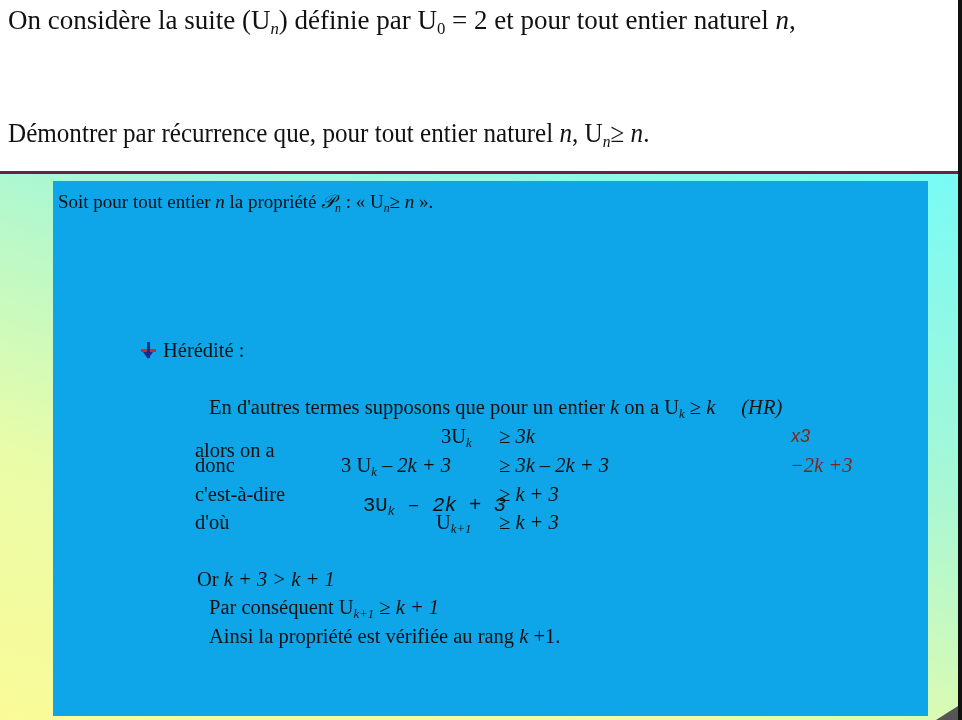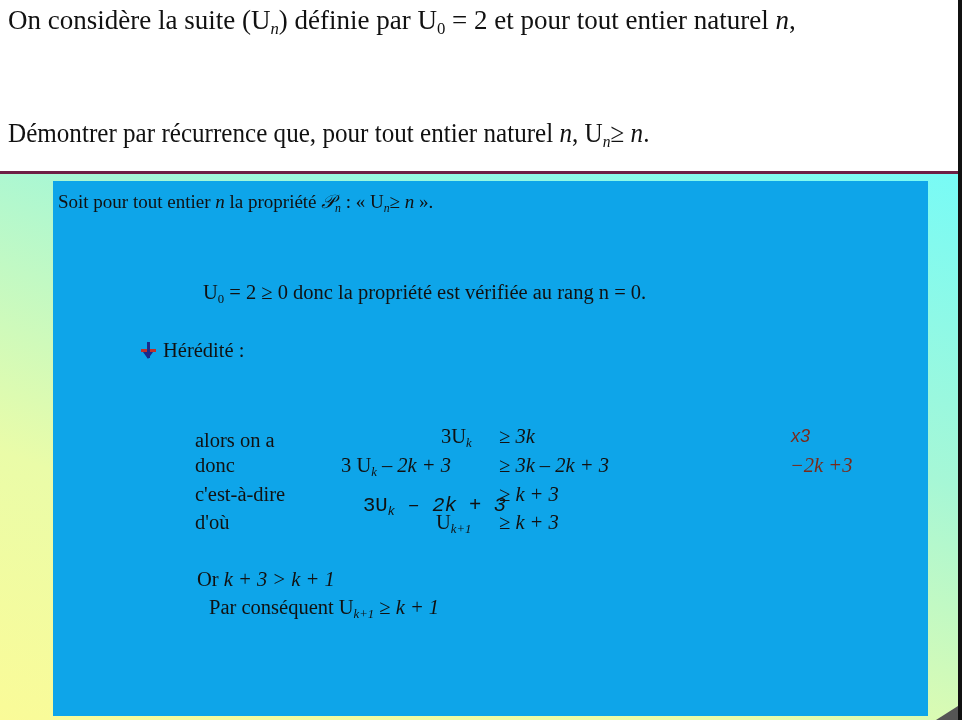--- a/index.html
+++ b/index.html
@@ -37,29 +37,29 @@
 
 <div class="divider"></div>
 <div class="bg"></div>
 <div class="rightedge"></div>
 
 <div class="panel">
   <div class="p" style="left:5px; top:9px; font-size:19px;">
     <span>Soit pour tout entier </span><i class="m">n</i><span> la propriété </span><i class="m">𝒫</i><sub class="i">n</sub><span> :  « U</span><sub class="i">n</sub><span>≥ </span><i class="m">n</i><span> ».</span>
   </div>
 
-  <div class="p" style="left:150px; top:99px;">
-    <span>U</span><sub>0</sub><span>  = 2 ≥ 0   donc la propriété est vérifiée au rang n = 0.</span>
-  </div>
 
   <div class="p" style="left:86px; top:157px;">
     <span class="bullet"><span class="h"></span><span class="v"></span><span class="arr"></span></span><span>Hérédité :</span>
   </div>
+  <div class="p" style="left:156px; top:214px;">
+    <span>En d'autres termes supposons que pour un entier </span><i class="m">k</i><span> on a  U</span><sub class="i">k</sub><span> ≥  </span><i class="m">k</i><i class="m" style="margin-left:26px;">(HR)</i>
+  </div>
 
-  <div class="p" style="left:142px; top:247px;">alors  on a</div>
+  <div class="p" style="left:142px; top:257px;">alors  on a</div>
   <div class="p" style="left:388px; top:243px;"><span>3U</span><sub class="i">k</sub><span></span></div>
   <div class="p" style="left:446px; top:243px; font-style:italic;">≥  3k</div>
   <div class="p red" style="left:738px; top:243px; font-family:'Liberation Sans', sans-serif; font-size:18px;">x3</div>
 
   <div class="p" style="left:142px; top:272px;">donc</div>
   <div class="p" style="left:288px; top:272px; font-style:italic;"><span style="font-style:normal;">3 U</span><sub class="i">k</sub><span> – 2k + 3</span></div>
   <div class="p" style="left:446px; top:272px; font-style:italic;">≥  3k – 2k + 3</div>
   <div class="p red" style="left:737px; top:272px;">−2k +3</div>
 
   <div class="p" style="left:142px; top:301px;">c'est-à-dire</div>
@@ -69,15 +69,18 @@
   <div class="p" style="left:142px; top:329px;">d'où</div>
   <div class="p" style="left:383px; top:329px;"><span>U</span><sub class="i">k+1</sub><span></span></div>
   <div class="p" style="left:446px; top:329px; font-style:italic;">≥  k + 3</div>
 
   <div class="p" style="left:144px; top:386px;">
     <span>Or   </span><i class="m">k + 3 &gt; k + 1</i>
   </div>
   <div class="p" style="left:156px; top:414px;">
     <span>Par conséquent    U</span><sub class="i">k+1</sub><span>  ≥  </span><i class="m">k + 1</i>
   </div>
+  <div class="p" style="left:156px; top:443px;">
+    <span>Ainsi la propriété est vérifiée au rang </span><i class="m">k</i><span> +1.</span>
+  </div>
 </div>
 
 <div class="corner"></div>
 
 </body></html>

